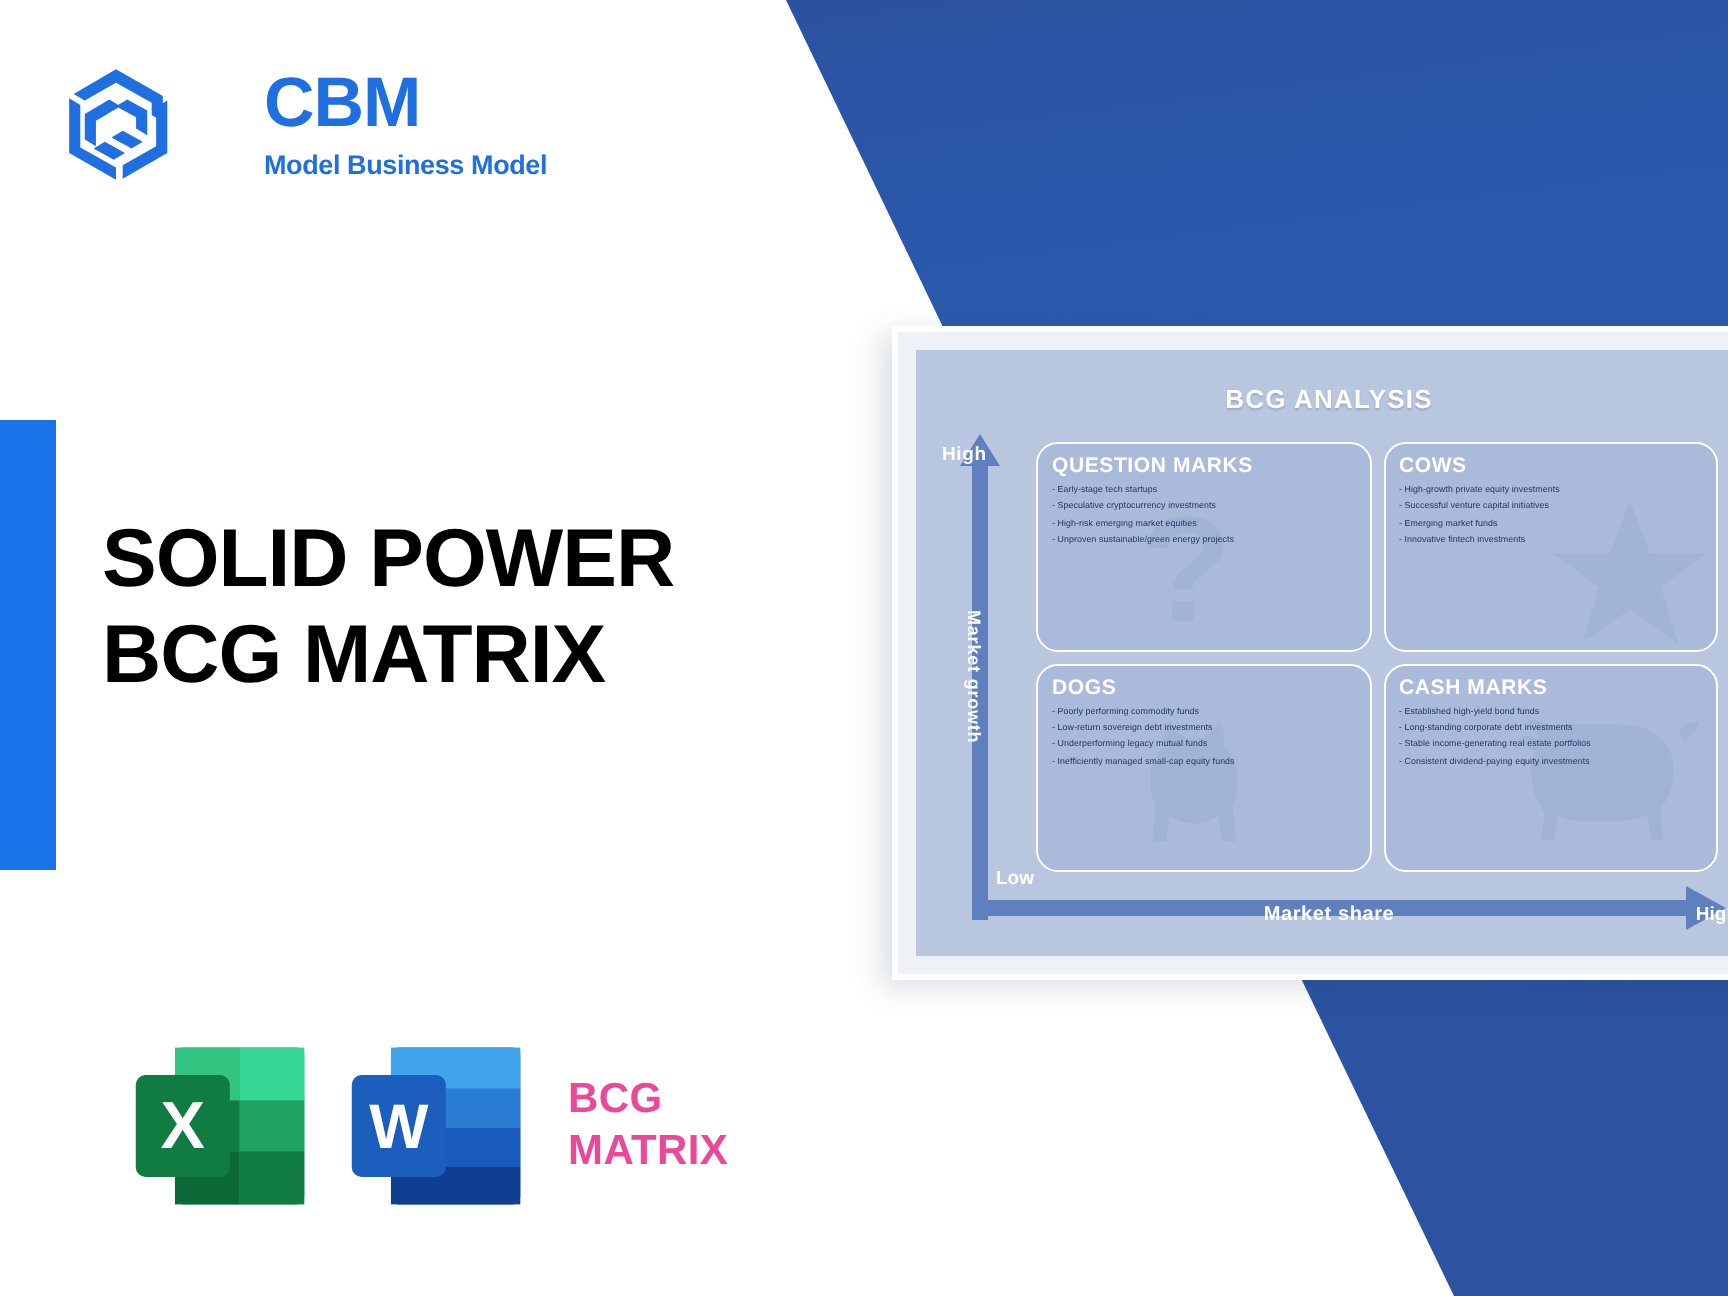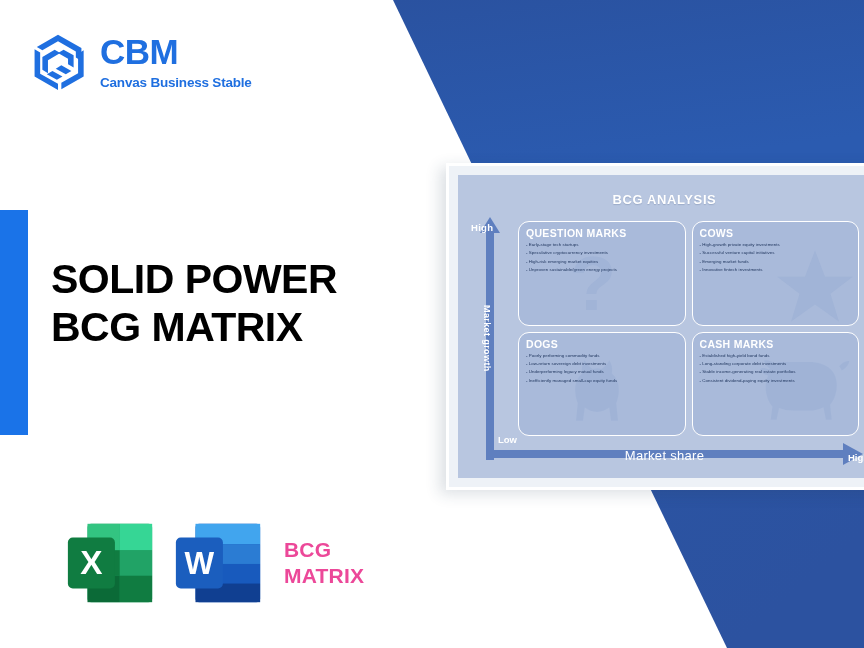--- a/index.html
+++ b/index.html
@@ -19,21 +19,21 @@
     position:absolute; left:0; top:210px; width:28px; height:225px;
     background:#1a73e8; z-index:2;
   }
 
   
   .logo-wrap {
     position:absolute; left:30px; top:33px; z-index:5;
     display:flex; align-items:center; gap:14px;
   }
   .logo-mark { width:56px; height:58px; display:block; }
-  .logo-text { display:flex; flex-direction:column; line-height:1; }
+  .logo-text { display:flex; flex-direction:column; line-height:1;margin-left:32px; }
   .logo-title {
     font-size:35px; font-weight:bold; color:#1f6fe0;
     letter-spacing:-0.5px;
   }
   .logo-sub {
     font-size:13.5px; font-weight:bold; color:#1f6fe0;
     margin-top:7px; letter-spacing:-0.2px;
   }
 
   
@@ -114,21 +114,21 @@
     border-top:11px solid transparent;
     border-bottom:11px solid transparent;
     border-left:20px solid #5f7fbf;
   }
   .axis-corner {
     position:absolute; left:28px; bottom:18px; width:8px; height:68px;
     background:#5f7fbf;
   }
   .axis-x-label {
     position:absolute; left:50%; transform:translateX(-50%); bottom:15px;
-    font-size:13px; font-weight:normal; color:#ffffff; letter-spacing:0.3px;
+    font-size:10px; font-weight:bold; color:#ffffff; letter-spacing:0.3px;
   }
   .axis-low {
     position:absolute; left:40px; bottom:33px;
     font-size:9.5px; font-weight:bold; color:#ffffff;
   }
   .axis-high-x {
     position:absolute; right:2px; bottom:15px;
     font-size:9.5px; font-weight:bold; color:#ffffff;
   }
 
@@ -190,21 +190,21 @@
       <path d="M8 29 L18 35 L18 73 L50 91 L50 102 L8 78 Z"></path>
       <path d="M96 31 L96 78 L56 101 L56 89 L86 72 L86 37 Z"></path>
       <path d="M44 30 L54 36 L32 49 L32 72 L22 66 L22 43 Z"></path>
       <path d="M60 30 L78 40 L78 62 L68 56 L68 46 L50 36 Z"></path>
       <path d="M40 68 L58 78 L48 84 L30 74 Z"></path>
       <path d="M74 68 L64 74 L46 64 L56 58 Z"></path>
     </g>
   </svg>
   <div class="logo-text">
     <div class="logo-title">CBM</div>
-    <div class="logo-sub">Canvas Business Stable</div>
+    <div class="logo-sub">Model Business Model</div>
   </div>
 </div>
 
 <div class="headline">
   <div>SOLID POWER</div>
   <div>BCG MATRIX</div>
 </div>
 
 <div class="bcg-panel">
   <div class="bcg-inner">

